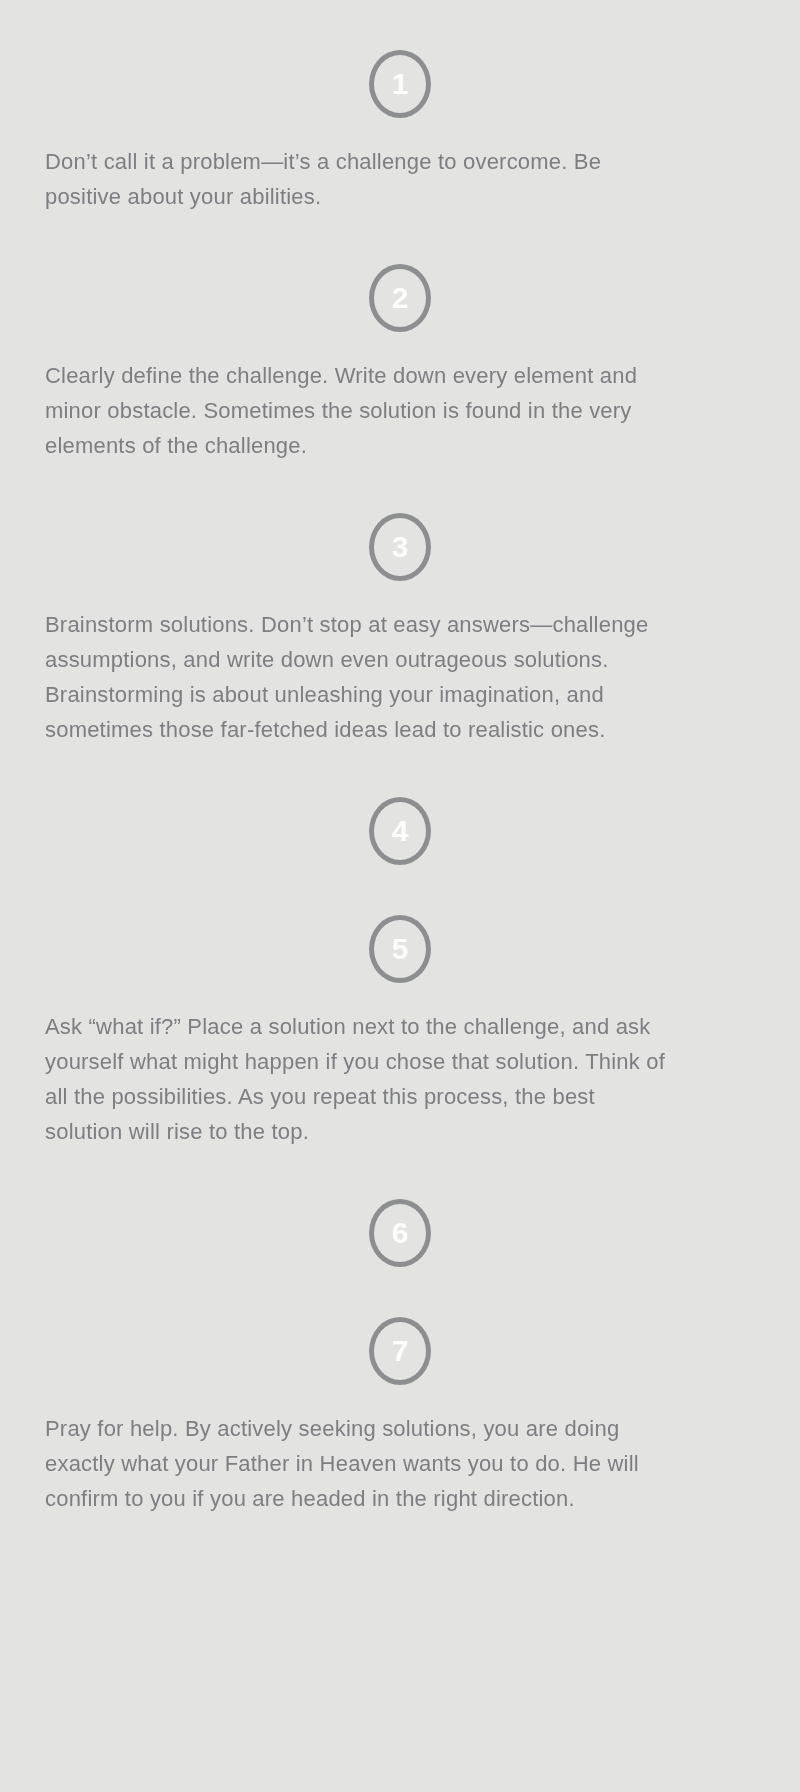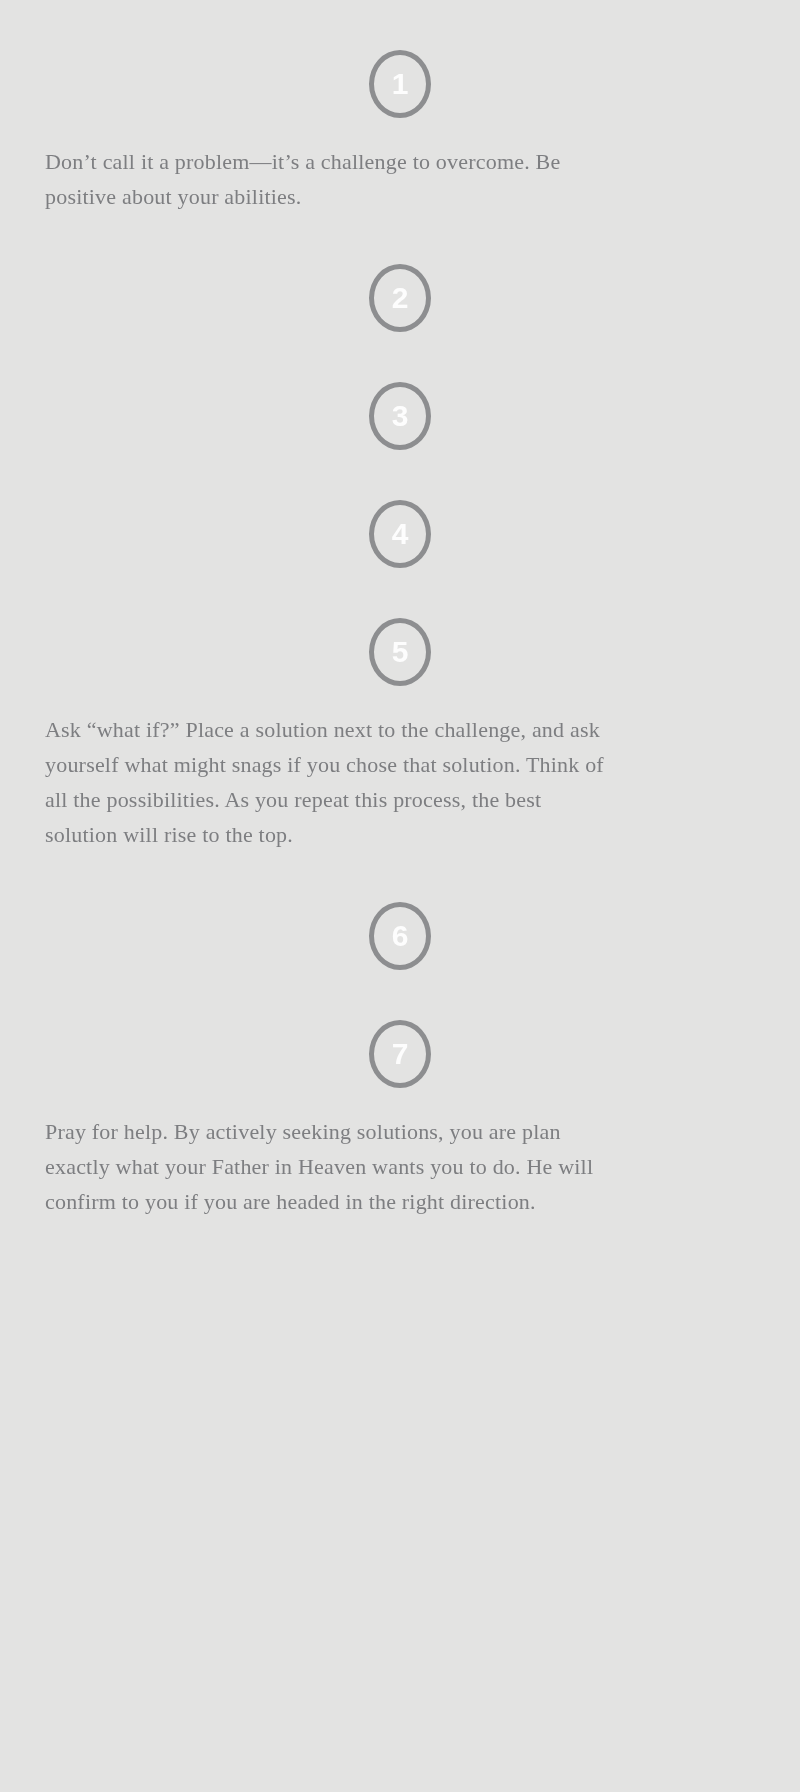--- a/index.html
+++ b/index.html
@@ -39,72 +39,78 @@
     line-height: 1;
   }
   .step p {
     margin: 0;
     color: #7d7e81;
     font-size: 22px;
     line-height: 35px;
     font-weight: 400;
     letter-spacing: 0.2px;
     white-space: pre-line;
-    font-family: Liberation Serif, serif;
   }
 </style>
 </head>
 <body>
 
 <div class="page">
 
   <div class="step">
     <div class="circle">
       <span>1</span>
     </div>
     <p>Don’t call it a problem—it’s a challenge to overcome. Be
 positive about your abilities.</p>
   </div>
 
   <div class="step">
     <div class="circle">
       <span>2</span>
     </div>
+    <p>Clearly define the challenge. Write down every element and
+minor obstacle. Sometimes the solution is found in the very
+elements of the challenge.</p>
   </div>
 
   <div class="step">
     <div class="circle">
       <span>3</span>
     </div>
+    <p>Brainstorm solutions. Don’t stop at easy answers—challenge
+assumptions, and write down even outrageous solutions.
+Brainstorming is about unleashing your imagination, and
+sometimes those far-fetched ideas lead to realistic ones.</p>
   </div>
 
   <div class="step">
     <div class="circle">
       <span>4</span>
     </div>
   </div>
 
   <div class="step">
     <div class="circle">
       <span>5</span>
     </div>
     <p>Ask “what if?”  Place a solution next to the challenge, and ask
-yourself what might snags if you chose that solution. Think of
+yourself what might happen if you chose that solution. Think of
 all the possibilities. As you repeat this process, the best
 solution will rise to the top.</p>
   </div>
 
   <div class="step">
     <div class="circle">
       <span>6</span>
     </div>
   </div>
 
   <div class="step">
     <div class="circle">
       <span>7</span>
     </div>
-    <p>Pray for help. By actively seeking solutions, you are plan
+    <p>Pray for help. By actively seeking solutions, you are doing
 exactly what your Father in Heaven wants you to do. He will
 confirm to you if you are headed in the right direction.</p>
   </div>
 
 </div>
 
 </body></html>

